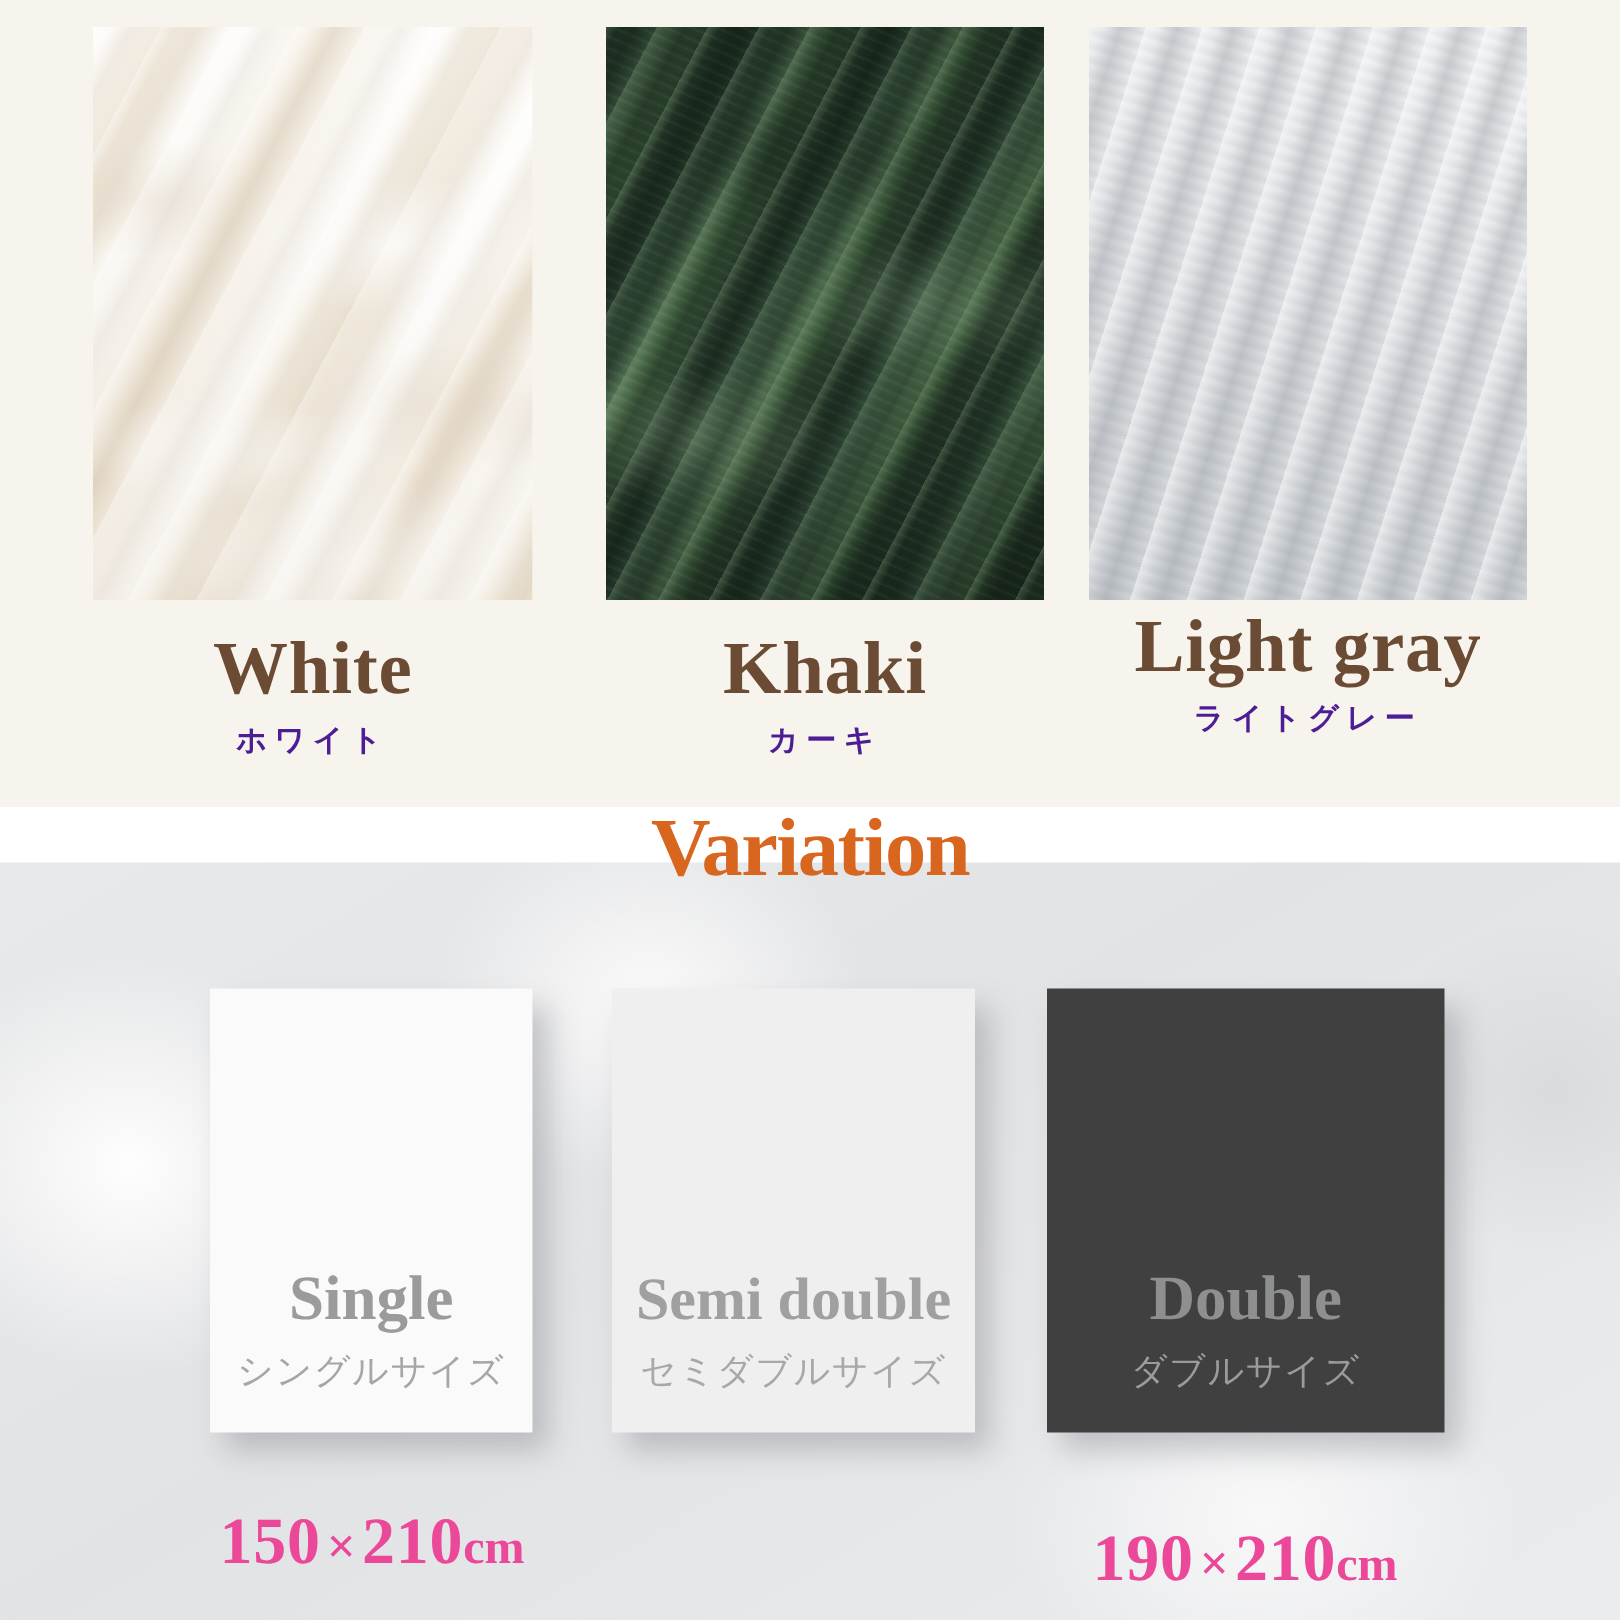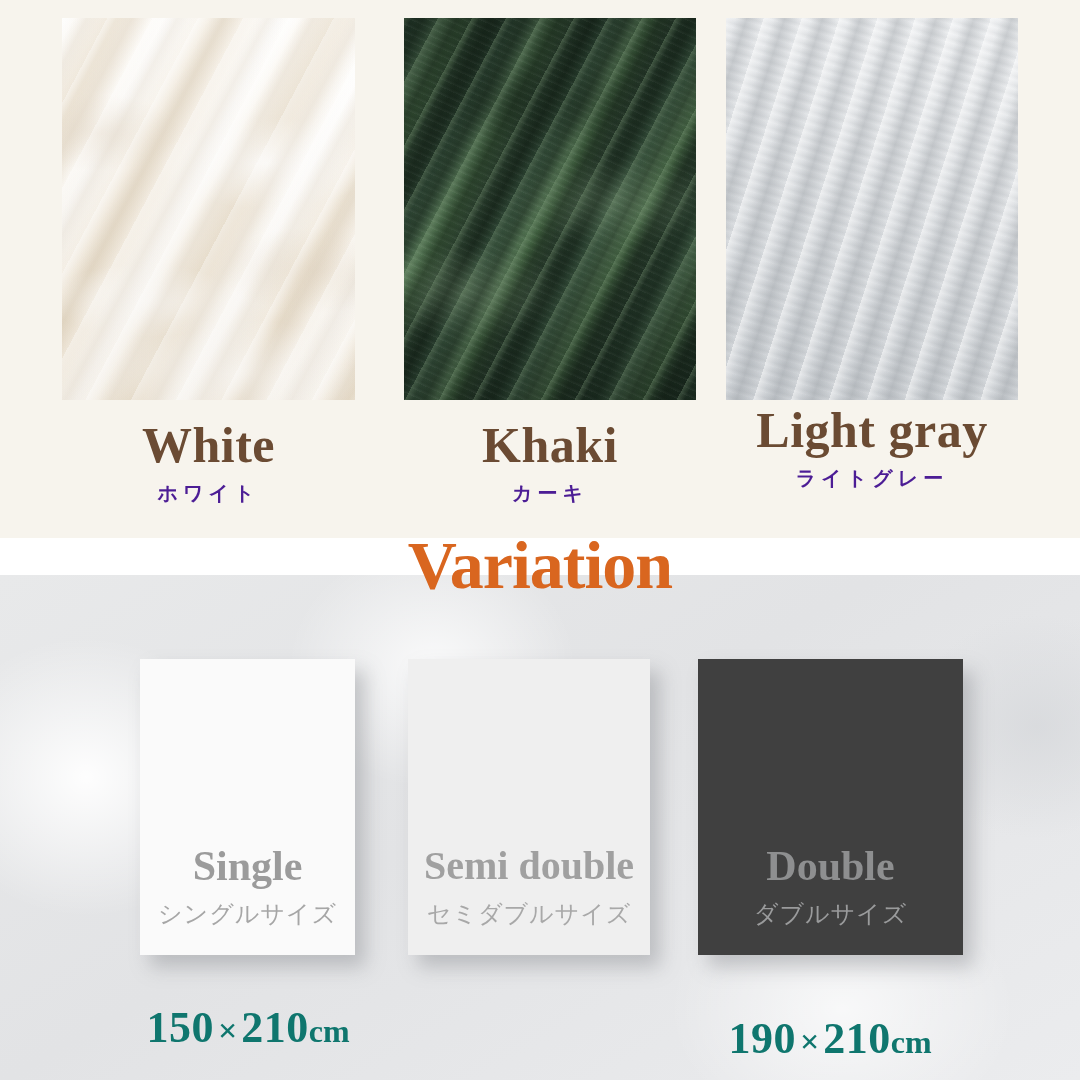--- a/index.html
+++ b/index.html
@@ -107,21 +107,21 @@
       radial-gradient(ellipse 200px 170px at 40% 18%, rgba(255,255,255,.8) 0%, rgba(255,255,255,0) 72%),
       radial-gradient(ellipse 240px 180px at 78% 86%, rgba(255,255,255,.7) 0%, rgba(255,255,255,0) 72%),
       radial-gradient(ellipse 180px 160px at 96% 30%, rgba(214,216,219,.8) 0%, rgba(214,216,219,0) 70%),
       linear-gradient(150deg,#e8e9ea 0%,#e2e3e5 45%,#ebecee 100%);
   }
 
   
   .variation-title{
     position:absolute;left:0;top:522px;width:1080px;text-align:center;
     font-family:"Liberation Serif",serif;
-    font-weight:700;font-size:68px;line-height:86px;
+    font-weight:700;font-size:55px;line-height:86px;
     color:#d9661f;letter-spacing:-1px;z-index:5;
   }
 
   .size-card{
     position:absolute;
     box-shadow:10px 12px 18px rgba(120,124,128,.38);
     display:flex;flex-direction:column;align-items:center;justify-content:flex-end;
     padding-bottom:26px;box-sizing:border-box;
   }
   .size-card.k1{left:140px;top:659px;width:215px;height:296px;background:#fafafa;}
@@ -143,21 +143,21 @@
   .k1 .size-jp{color:#a6a6a6;}
   .k2 .size-jp{color:#a8a8a8;}
   .k3 .size-jp{color:#9a9b9c;}
 
   .dim-row{
     position:absolute;left:0;top:1002px;width:1080px;height:62px;
   }
   .dim{
     position:absolute;text-align:center;
     font-family:"Liberation Serif",serif;
-    font-weight:700;color:#0f766e;white-space:nowrap;
+    font-weight:700;color:#ec4899;white-space:nowrap;
   }
   .dim .num{font-size:44px;letter-spacing:.5px;}
   .dim .x{font-size:34px;padding:0 4px;}
   .dim .cm{font-size:32px;}
   .dim.d1{left:104px;width:288px;}
   .dim.d2{left:392px;width:288px;}
   .dim.d3{left:680px;width:300px;margin-top:11px;}
 </style>
 </head>
 <body>

